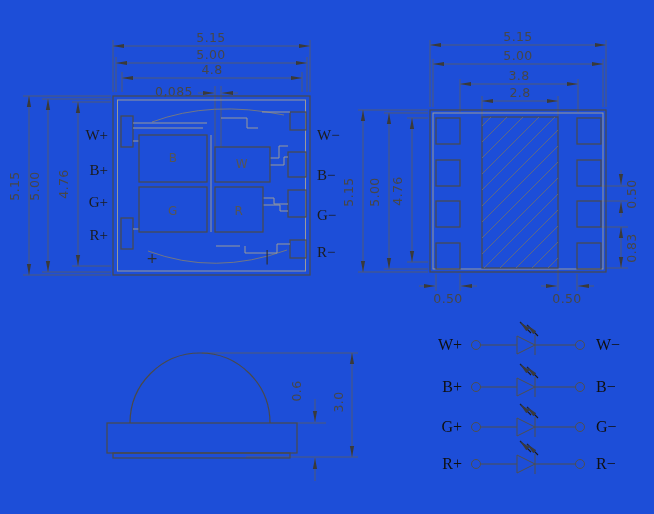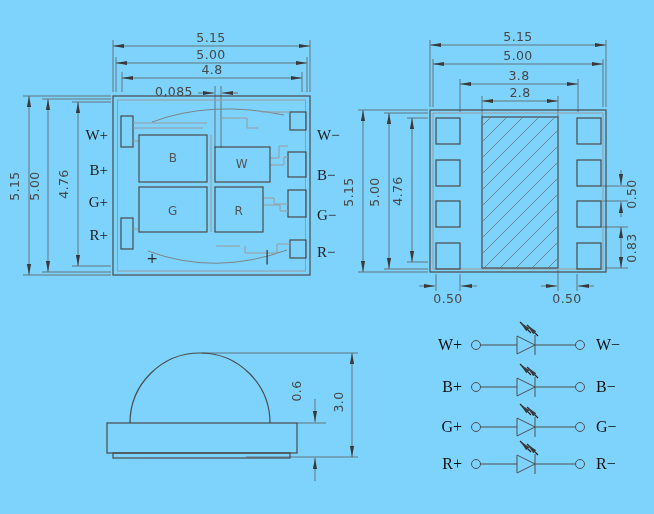--- a/index.html
+++ b/index.html
@@ -1,16 +1,16 @@
 <!DOCTYPE html>
 <html><head>
 <meta charset="utf-8">
 <style>
   html,body{margin:0;padding:0;background:#ffffff;}
-  .canvas{width:654px;height:514px;background:#7dd3fc;overflow:hidden;}
+  .canvas{width:654px;height:514px;background:#1d4ed8;overflow:hidden;}
   svg{display:block;}
   text{font-family:"DejaVu Sans",sans-serif;}
   .dim{font-size:12.5px;fill:#474747;letter-spacing:.4px;text-anchor:middle;}
   .pin{font-family:"Liberation Serif",serif;font-size:15px;fill:#1c1c1c;}
   .pin-l{text-anchor:end;}
   .pin-r{text-anchor:start;}
   .cir{font-family:"Liberation Serif",serif;font-size:16px;fill:#101010;}
   .cir-l{text-anchor:end;}
   .cir-r{text-anchor:start;}
   .chip{font-size:12px;fill:#555555;letter-spacing:.5px;text-anchor:middle;}

